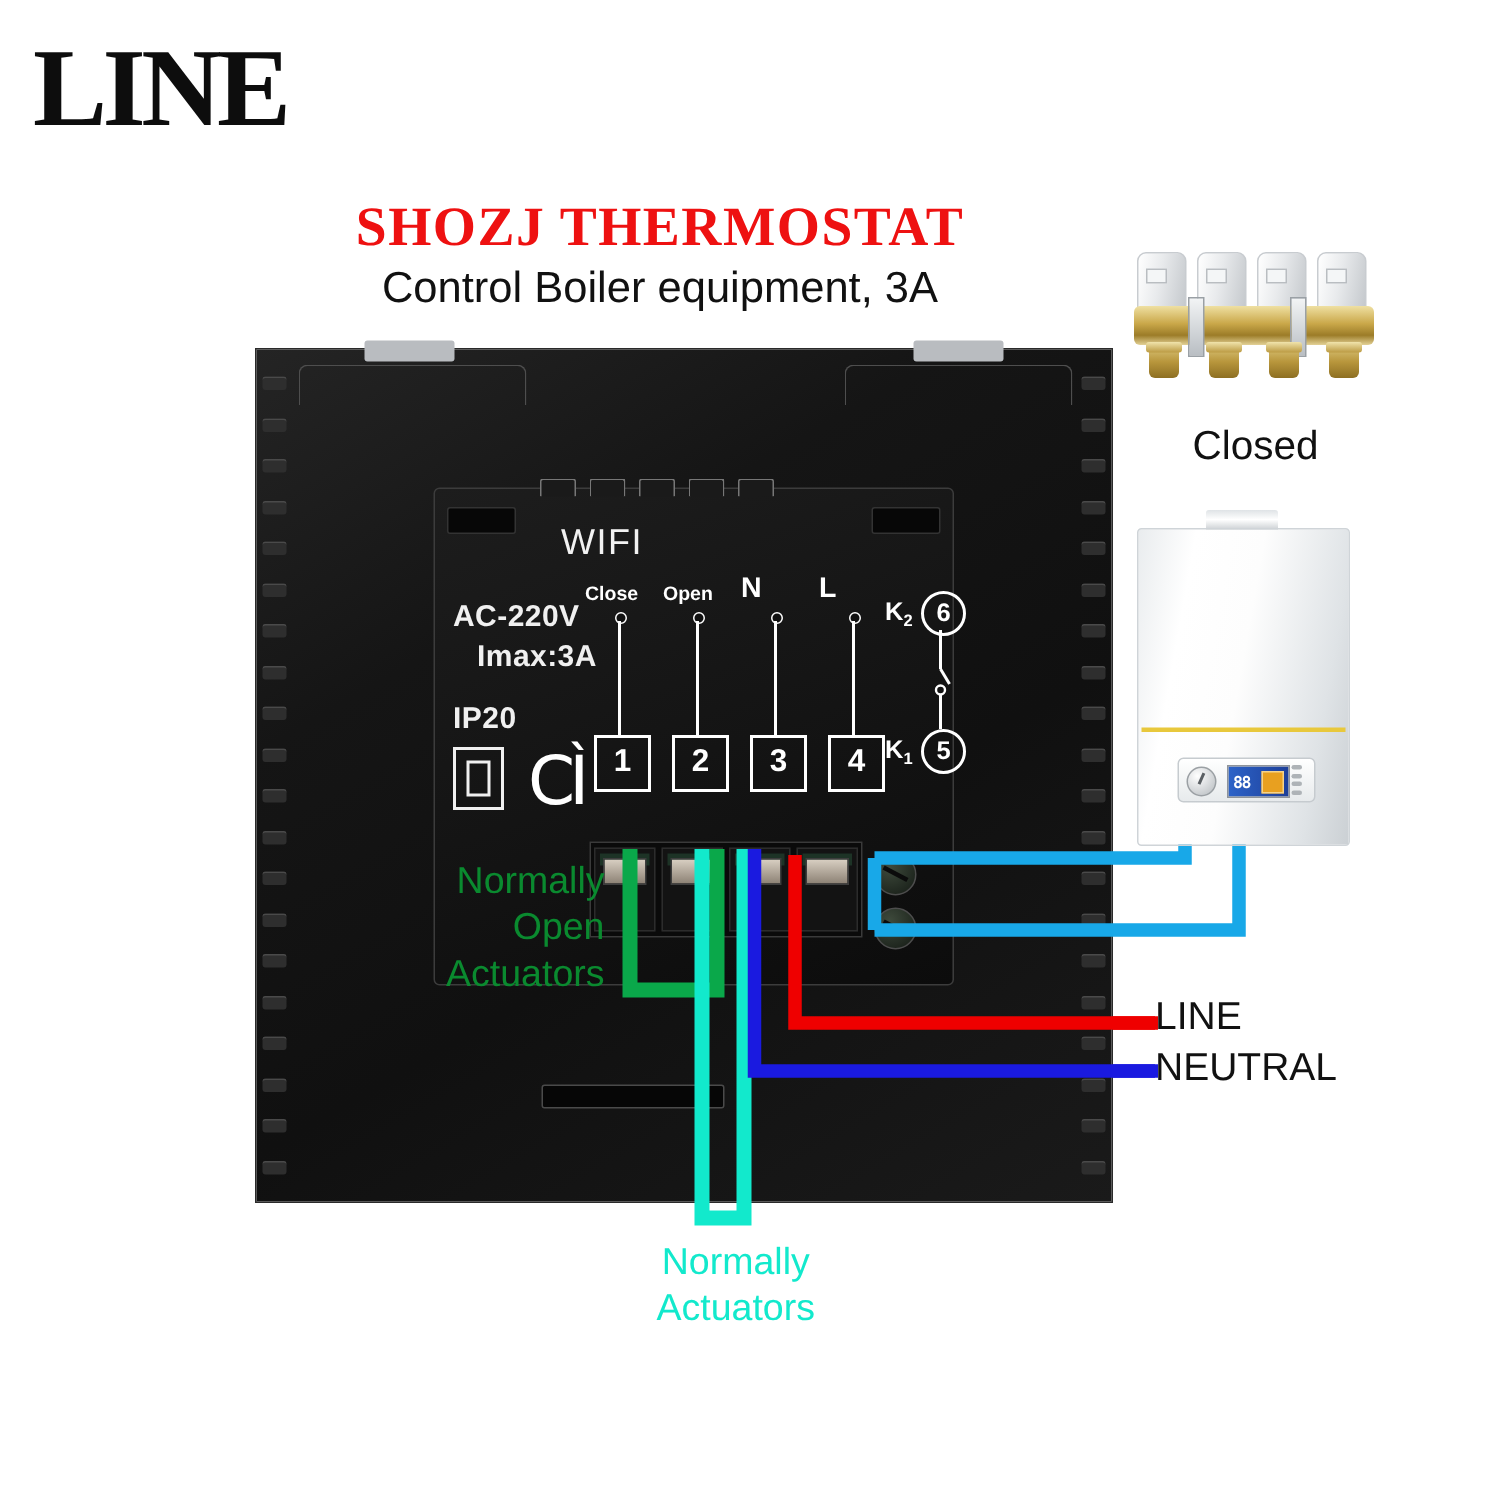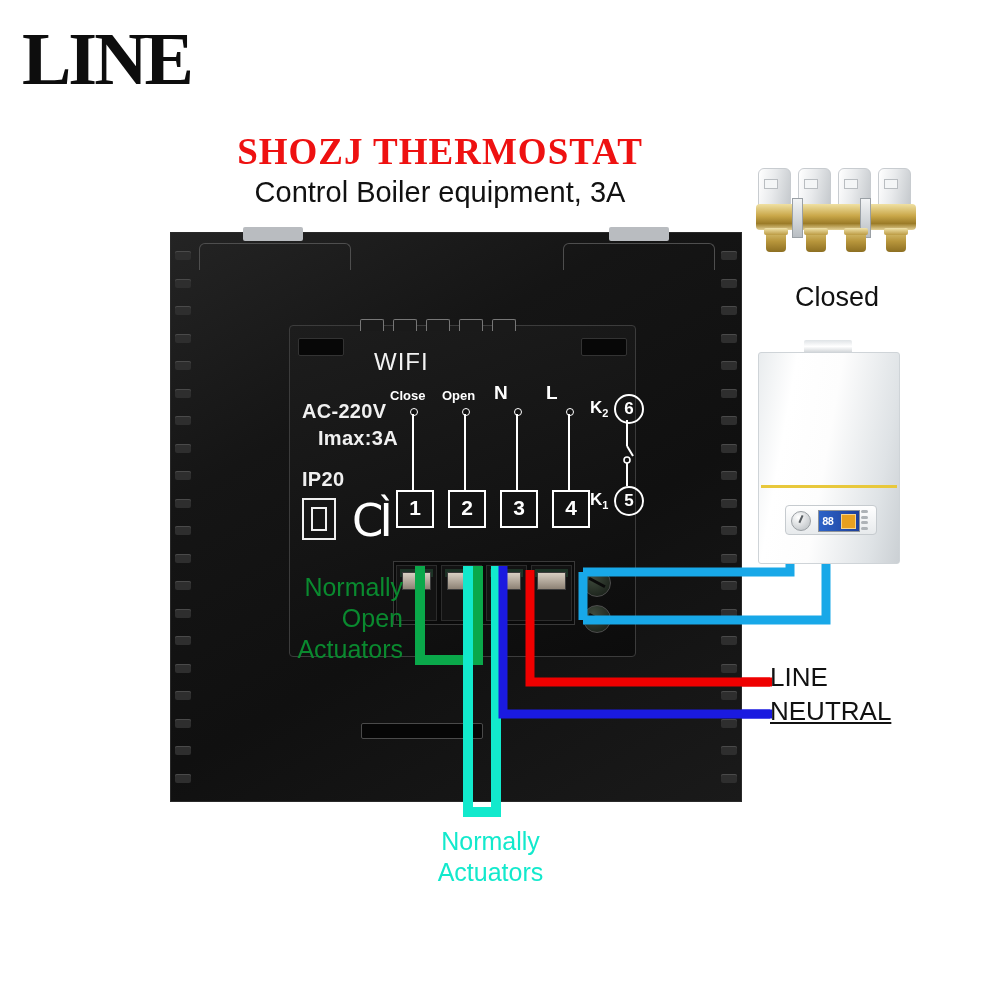--- a/index.html
+++ b/index.html
@@ -95,21 +95,21 @@
 
   
   #wires{position:absolute;left:0;top:0;width:1000px;height:1000px;
       pointer-events:none;}
 
   
   .anno{position:absolute;font-size:25px;line-height:31px;}
   #annoNO{left:268px;top:572px;width:135px;text-align:right;color:#0a8a2f;}
   #annoNC{left:398px;top:826px;width:185px;text-align:center;color:#12e9cc;}
   #lblLine{left:770px;top:662px;font-size:26px;color:#111;}
-  #lblNeutral{left:770px;top:696px;font-size:26px;color:#111;text-decoration:underline;}
+  #lblNeutral{left:770px;top:696px;font-size:26px;color:#111;}
   #lblBoiler{left:762px;top:282px;width:150px;text-align:center;font-size:27px;
       line-height:31px;color:#111;}
 
   
   #manifold{left:752px;top:168px;width:168px;height:92px;}
   .mfAct{position:absolute;top:0;width:31px;height:40px;
       background:linear-gradient(100deg,#ffffff 0%,#e8eaec 45%,#c4c8cc 100%);
       border:1px solid #c8ccd0;border-radius:6px 6px 3px 3px;}
   .mfAct:after{content:"";position:absolute;left:5px;top:10px;width:12px;height:8px;
       background:#f4f6f7;border:1px solid #b9bdc1;}

